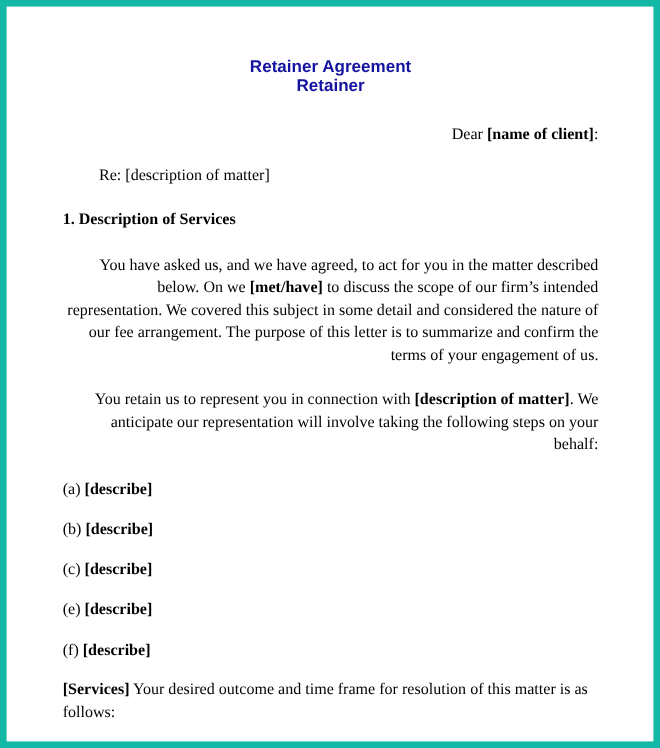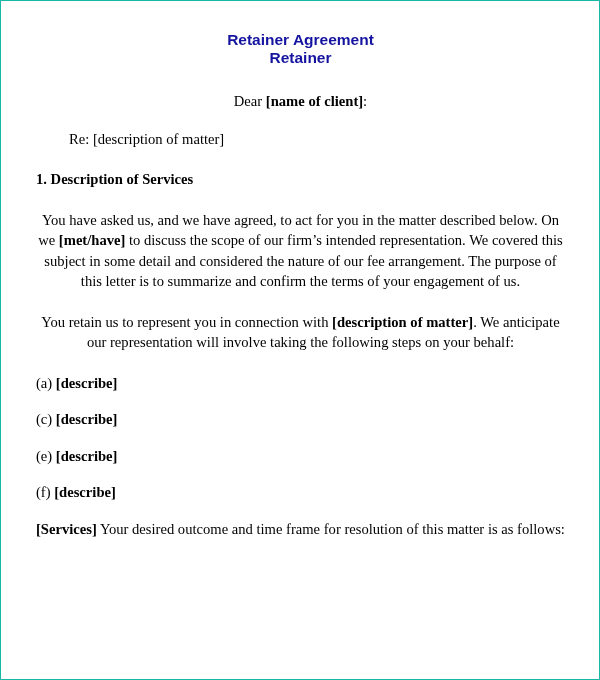--- a/index.html
+++ b/index.html
@@ -14,22 +14,22 @@
     color: #000000;
     overflow: hidden;
   }
 
   #page {
     position: relative;
     box-sizing: border-box;
     width: 600px;
     height: 680px;
     background: #ffffff;
-    border: 1px solid #14b8a6;
-    padding: 0;
+    border: 6px solid #14b8a6;
+    padding: 16px;
   }
 
   #doc {
     box-sizing: border-box;
     padding: 30px 34px 0 35px;
   }
 
   
   .doc-title {
     font-family: "Liberation Sans", "DejaVu Sans", sans-serif;
@@ -41,21 +41,21 @@
     margin: 0 0 24px 0;
     letter-spacing: 0px;
   }
   .doc-title .line2 { display: block; }
 
   
   .para {
     font-size: 14.6px;
     line-height: 20.5px;
     margin: 0 0 16px 0;
-    text-align: center;
+    text-align: right;
     max-width: 534px;
   }
   .salutation { margin-bottom: 17px; }
 
   .re-line {
     font-weight: normal;
     font-size: 14.6px;
     line-height: 20.5px;
     margin: 0 0 20px 0;
     padding-left: 33px;
@@ -114,20 +114,23 @@
     </p>
 
     <p class="para body-para">
       <span>You retain us to represent you in connection with </span><b>[description of matter]</b><span>. We anticipate our representation will involve taking the following steps on your behalf:</span>
     </p>
 
     <p class="list-item">
       <span class="marker">(a) </span><span class="placeholder">[describe]</span>
     </p>
     <p class="list-item">
+      <span class="marker">(b) </span><span class="placeholder">[describe]</span>
+    </p>
+    <p class="list-item">
       <span class="marker">(c) </span><span class="placeholder">[describe]</span>
     </p>
 
 
     <p class="list-item">
       <span class="marker">(e) </span><span class="placeholder">[describe]</span>
     </p>
     <p class="list-item">
       <span class="marker">(f) </span><span class="placeholder">[describe]</span>
     </p>

